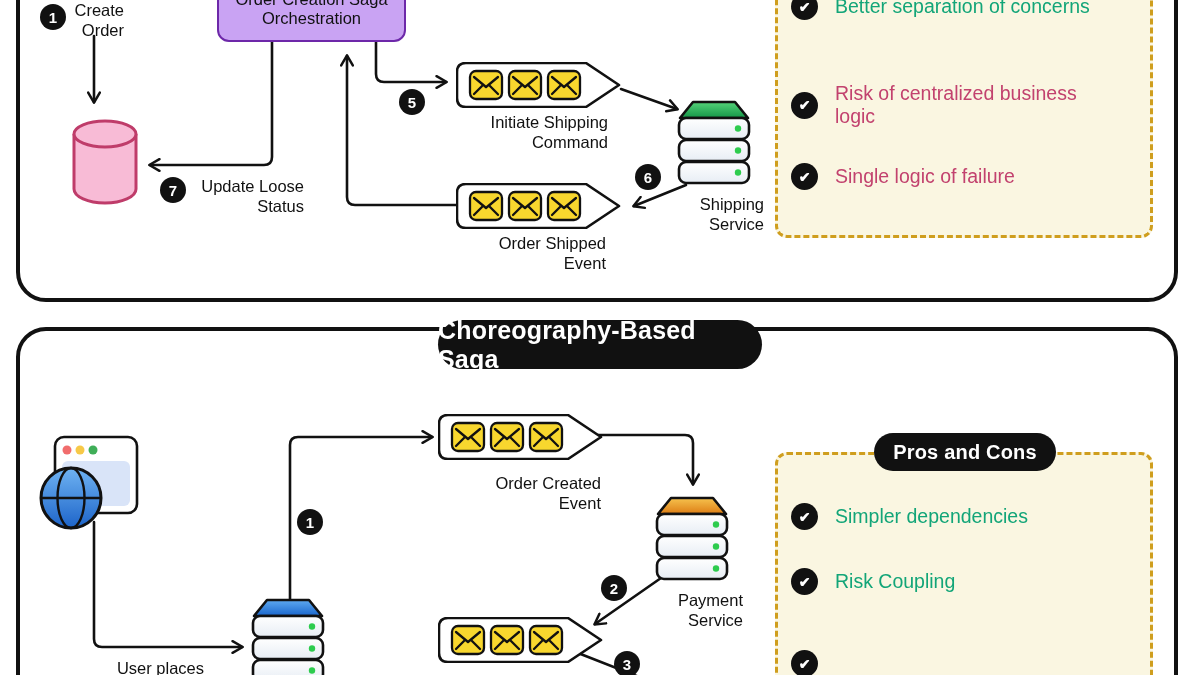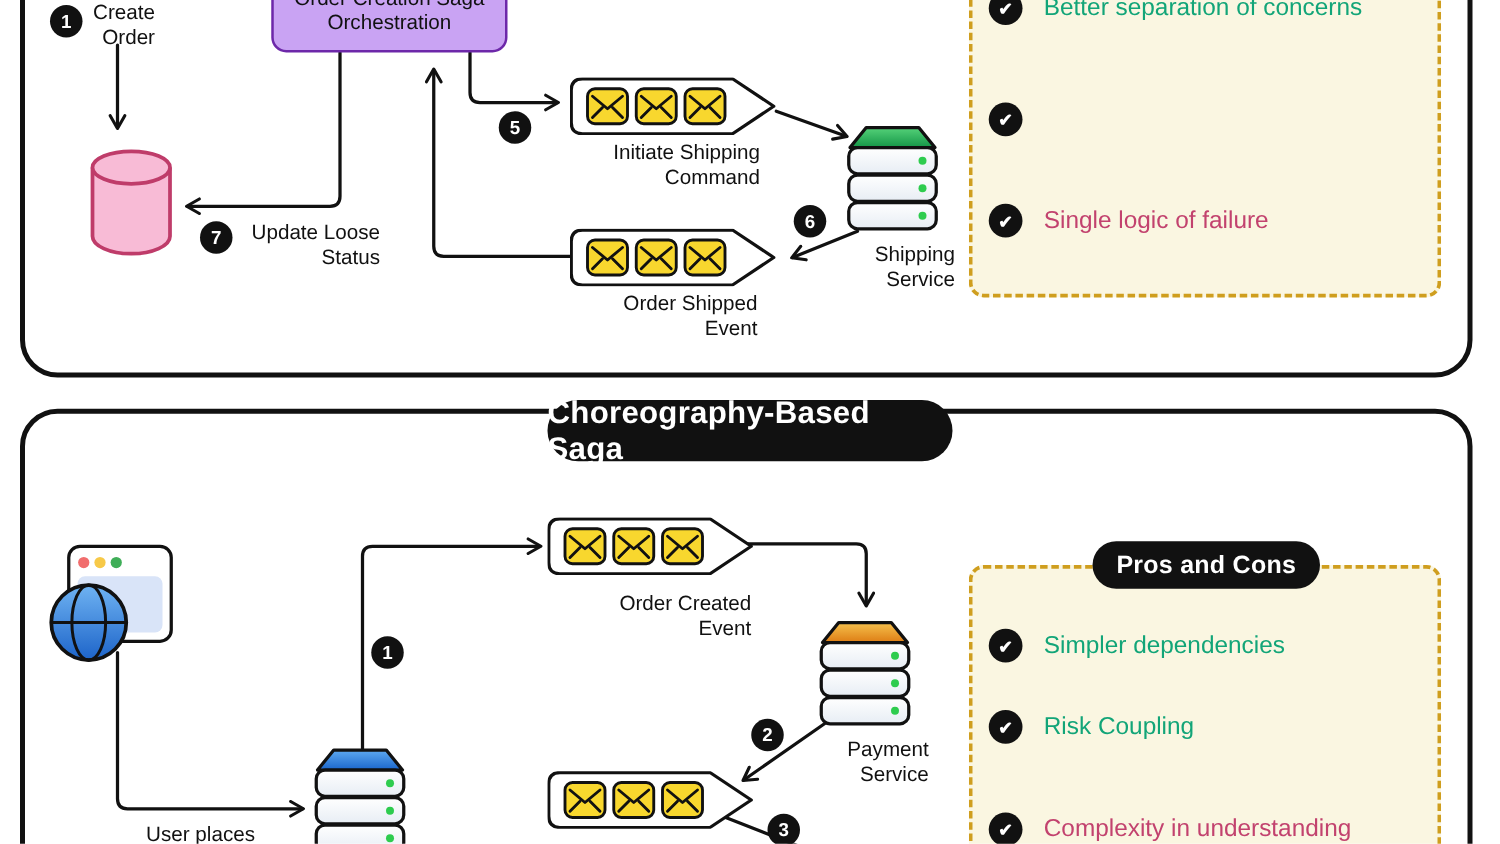--- a/index.html
+++ b/index.html
@@ -211,20 +211,21 @@
   <div>Order Shipped</div>
   <div>Event</div>
 </div>
 
 <div class="note-row" style="left:791px;top:-7px">
   <span class="check">✔</span>
   <span class="note-text tone-pro">Better separation of concerns</span>
 </div>
 <div class="note-row" style="left:791px;top:82px">
   <span class="check">✔</span>
+  <span class="note-text tone-con" style="max-width:285px">Risk of centralized business logic</span>
 </div>
 <div class="note-row" style="left:791px;top:163px">
   <span class="check">✔</span>
   <span class="note-text tone-con">Single logic of failure</span>
 </div>
 
 <div class="node" style="left:39px;top:434px">
   <svg width="104" height="100" viewBox="0 0 104 100">
     <defs>
       <linearGradient id="gGlobe" x1="0" y1="0" x2="0" y2="1">
@@ -353,14 +354,13 @@
 <div class="note-row" style="left:791px;top:503px">
   <span class="check">✔</span>
   <span class="note-text tone-pro">Simpler dependencies</span>
 </div>
 <div class="note-row" style="left:791px;top:568px">
   <span class="check">✔</span>
   <span class="note-text tone-pro">Risk Coupling</span>
 </div>
 <div class="note-row" style="left:791px;top:650px">
   <span class="check">✔</span>
-  <span class="note-text tone-con">Complexity in understanding</span>
 </div>
 
 </body></html>

